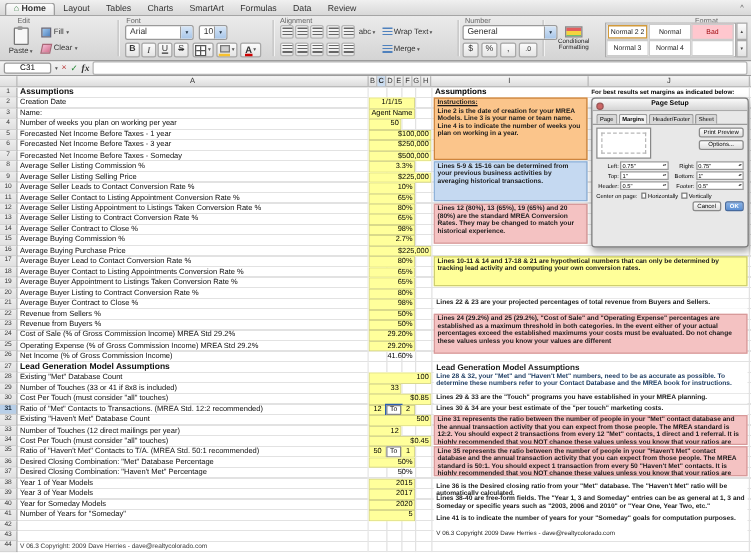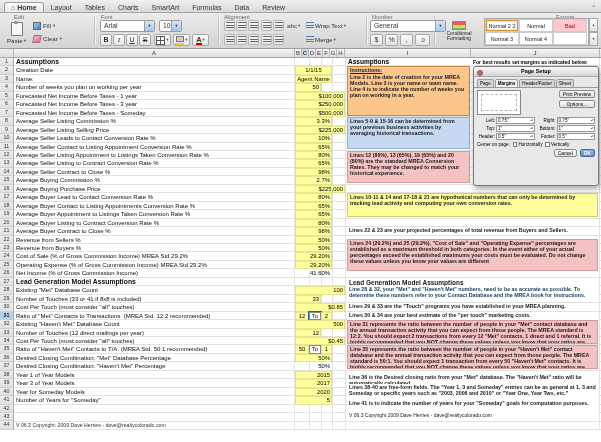--- a/index.html
+++ b/index.html
@@ -265,20 +265,28 @@
         <div class="gs">Normal 3</div>
         <div class="gs">Normal 4</div>
         <div class="gs gs-empty"></div>
       </div>
     <div id="galscroll">
       <div class="galbtn">▴</div>
       <div class="galbtn">▾</div>
     </div>
   </div>
 
+  <div id="fbar">
+    <div class="nbox">C31</div>
+    <span class="car">▾</span>
+    <span class="fb-x">×</span>
+    <span class="fb-ok">✓</span>
+    <span class="fb-fx">fx</span>
+    <div class="fb-input"></div>
+  </div>
 
   <div id="colhead">
     <div class="ch corner"></div>
     <div id="cols" style="display:flex">
         <div class="ch" style="width: 281px;">A</div>
         <div class="ch" style="width: 7px;">B</div>
         <div class="ch hl" style="width: 7px;">C</div>
         <div class="ch" style="width: 7px;">D</div>
         <div class="ch" style="width: 7px;">E</div>
         <div class="ch" style="width: 7px;">F</div>

